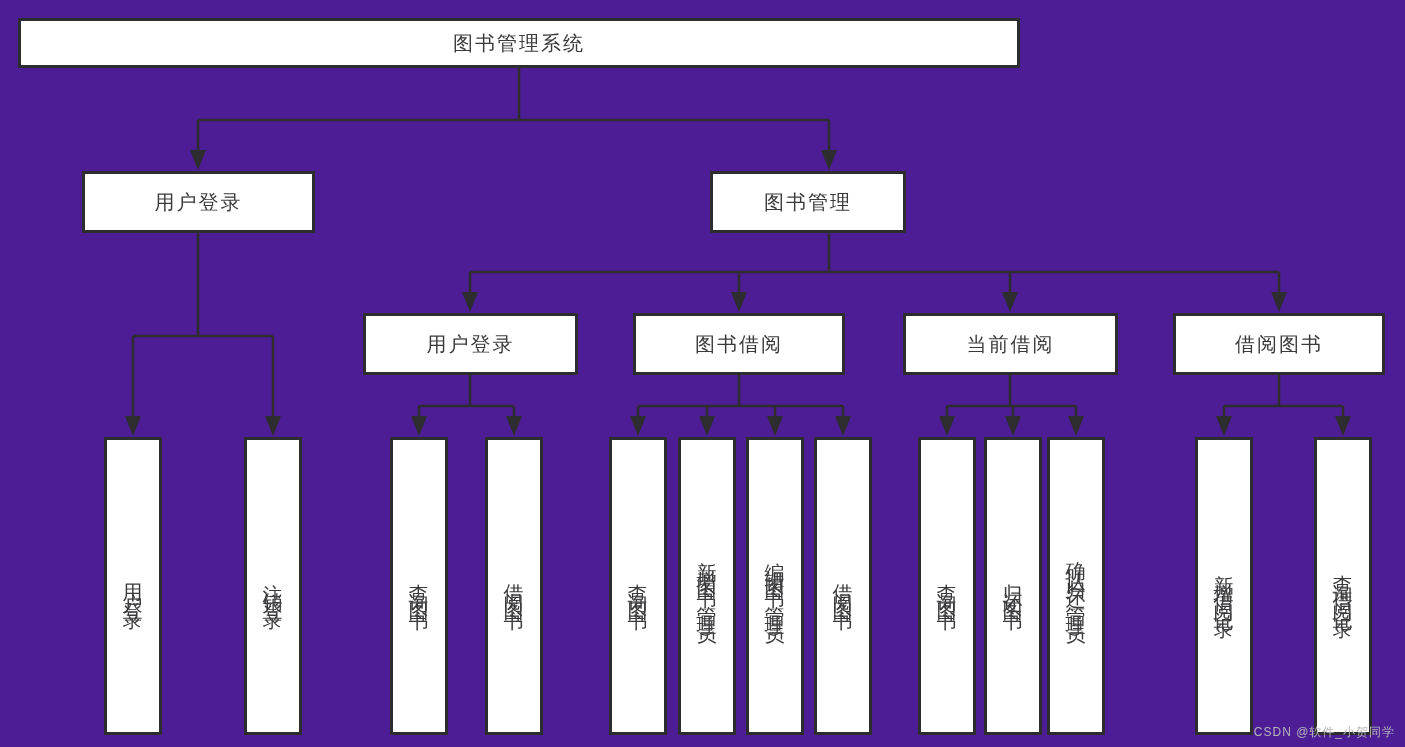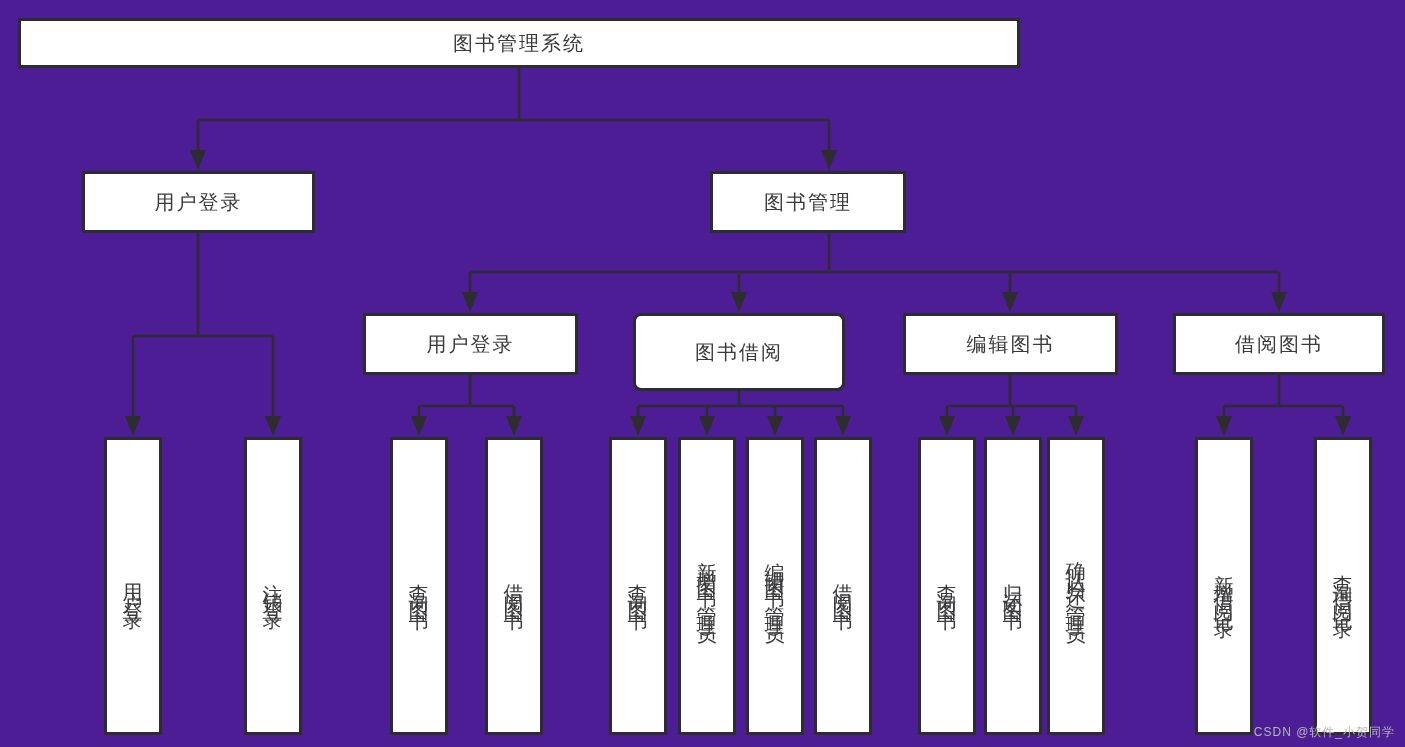--- a/index.html
+++ b/index.html
@@ -55,25 +55,25 @@
   <div class="box" style="left:82px;top:171px;width:233px;height:62px;">
     <span>用户登录</span>
   </div>
   <div class="box" style="left:710px;top:171px;width:196px;height:62px;">
     <span>图书管理</span>
   </div>
 
   <div class="box" style="left:363px;top:313px;width:215px;height:62px;">
     <span>用户登录</span>
   </div>
-  <div class="box" style="left:633px;top:313px;width:212px;height:78px;border-radius:8px;">
+  <div class="box" style="left:633px;top:313px;width:212px;height:62px;">
     <span>图书借阅</span>
   </div>
   <div class="box" style="left:903px;top:313px;width:215px;height:62px;">
-    <span>编辑图书</span>
+    <span>当前借阅</span>
   </div>
   <div class="box" style="left:1173px;top:313px;width:212px;height:62px;">
     <span>借阅图书</span>
   </div>
 
   <div class="box vbox" style="left:104px;top:437px;width:58px;height:298px;">
     <span class="vtext">用户登录</span>
   </div>
   <div class="box vbox" style="left:244px;top:437px;width:58px;height:298px;">
     <span class="vtext">注销登录</span>

